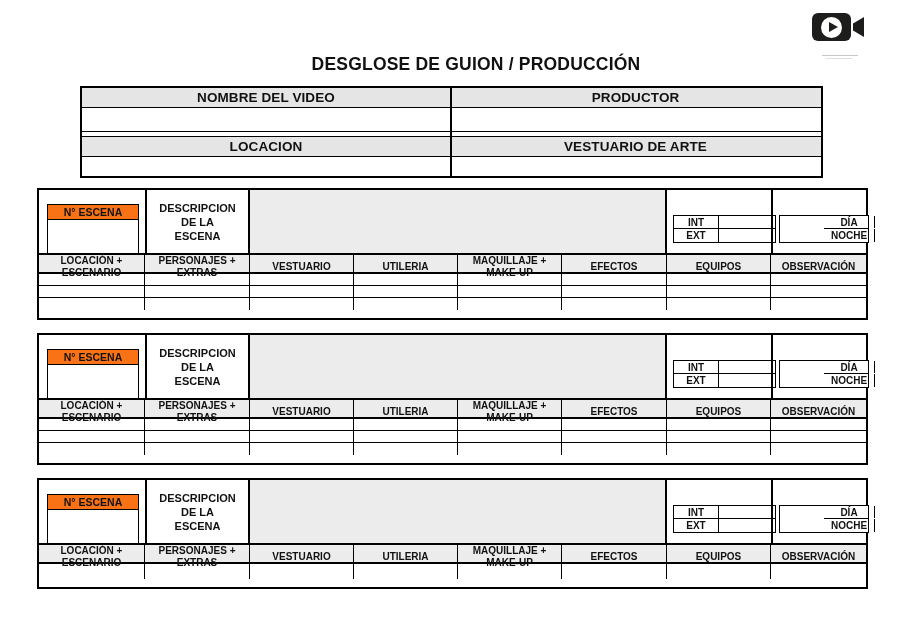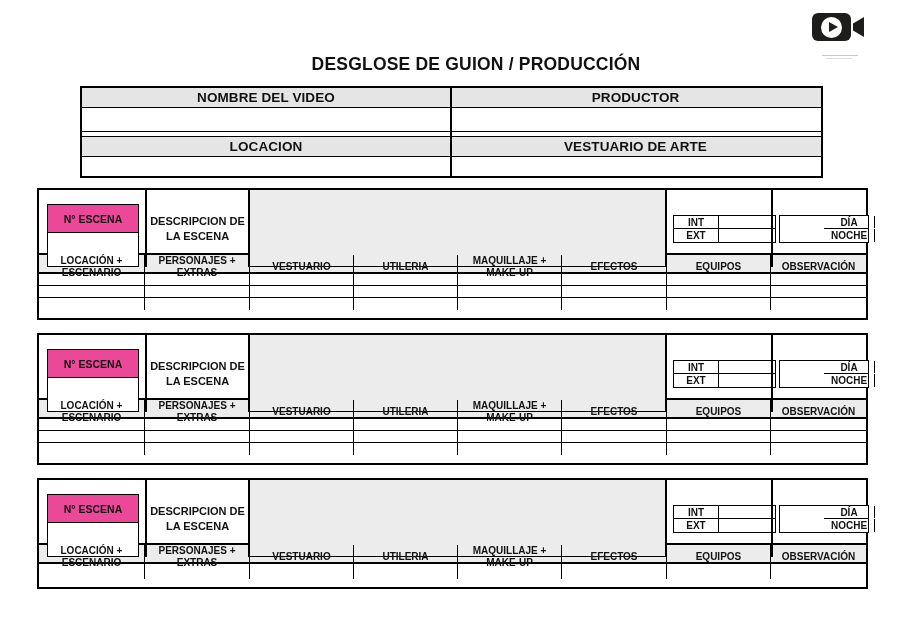--- a/index.html
+++ b/index.html
@@ -46,27 +46,27 @@
   
   .block { position: absolute; left: 37px; width: 831px; border: 2px solid #000; background: #fff; }
   .b1 { top: 188px; height: 132px; }
   .b2 { top: 333px; height: 132px; }
   .b3 { top: 478px; height: 111px; }
 
   .block-top { display: grid; grid-template-columns: 106px 105px 417px 104px 1fr;
                height: 65px; border-bottom: 2px solid #000; }
   .c-desc { border-left: 2px solid #000; border-right: 2px solid #000;
             display: flex; align-items: center; justify-content: center; text-align: center;
-            font-weight: bold; font-size: 11px; line-height: 1.3; padding: 0 1px; }
+            font-weight: bold; font-size: 11px; line-height: 1.3; padding: 0 10px; }
   .c-gray { background: #ececec; border-right: 2px solid #000;
             box-shadow: inset 0 -1px 0 #000; }
   .c-dn { border-left: 2px solid #000; }
 
   .num-box { margin: 14px 6px 0 8px; border: 1px solid #000; }
-  .num-strip { height: 28px; background: #ec4899; border-bottom: 1px solid #000;
+  .num-strip { height: 15px; background: #f97316; border-bottom: 1px solid #000;
                display: flex; align-items: center; justify-content: center;
                font-weight: bold; font-size: 10.5px; }
   .num-field { height: 33px; background: #fff; }
 
   .mini { margin: 25px 0 0 6px; border: 1px solid #000; background: #fff; }
   .mini-ie { width: 103px; }
   .mini-dn { width: 90px; }
   .mini-row { display: grid; height: 13px; }
   .mini-ie .mini-row { grid-template-columns: 45px 1fr; }
   .mini-dn .mini-row { grid-template-columns: 51px 1fr; margin-left: 44px; }

